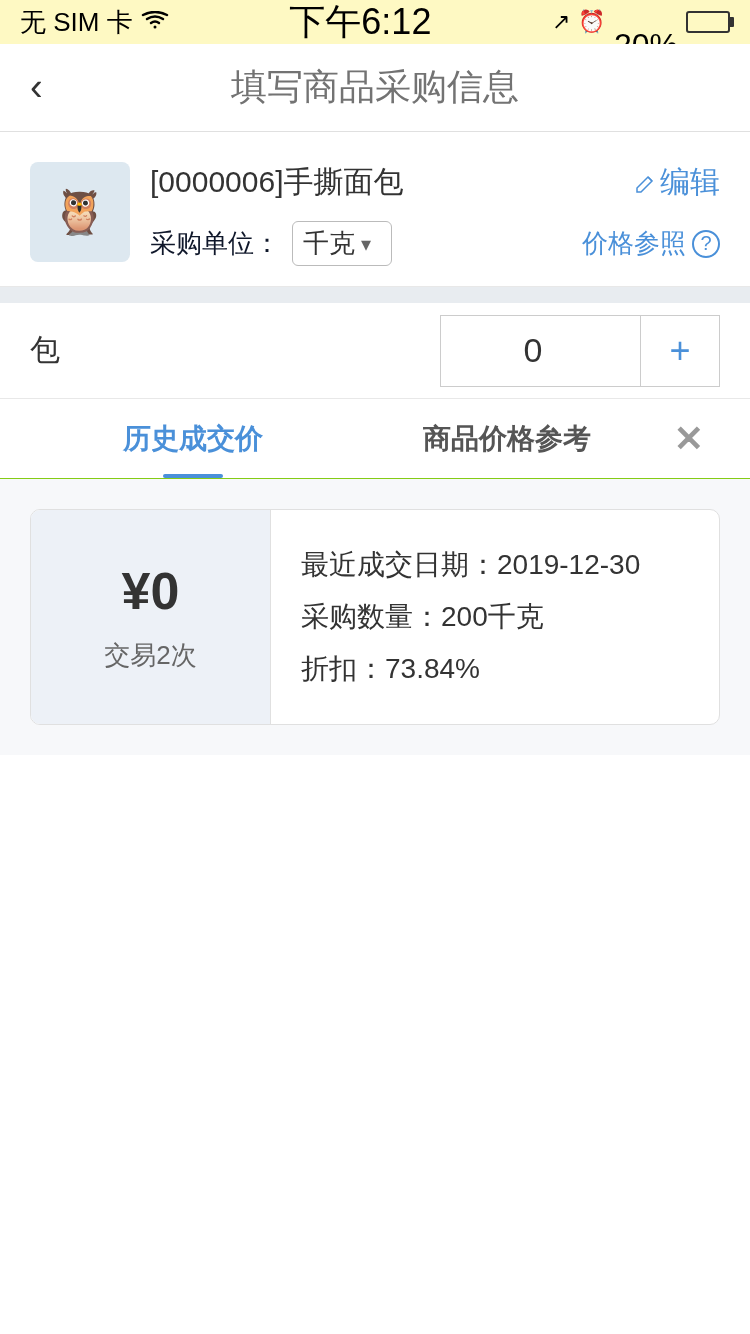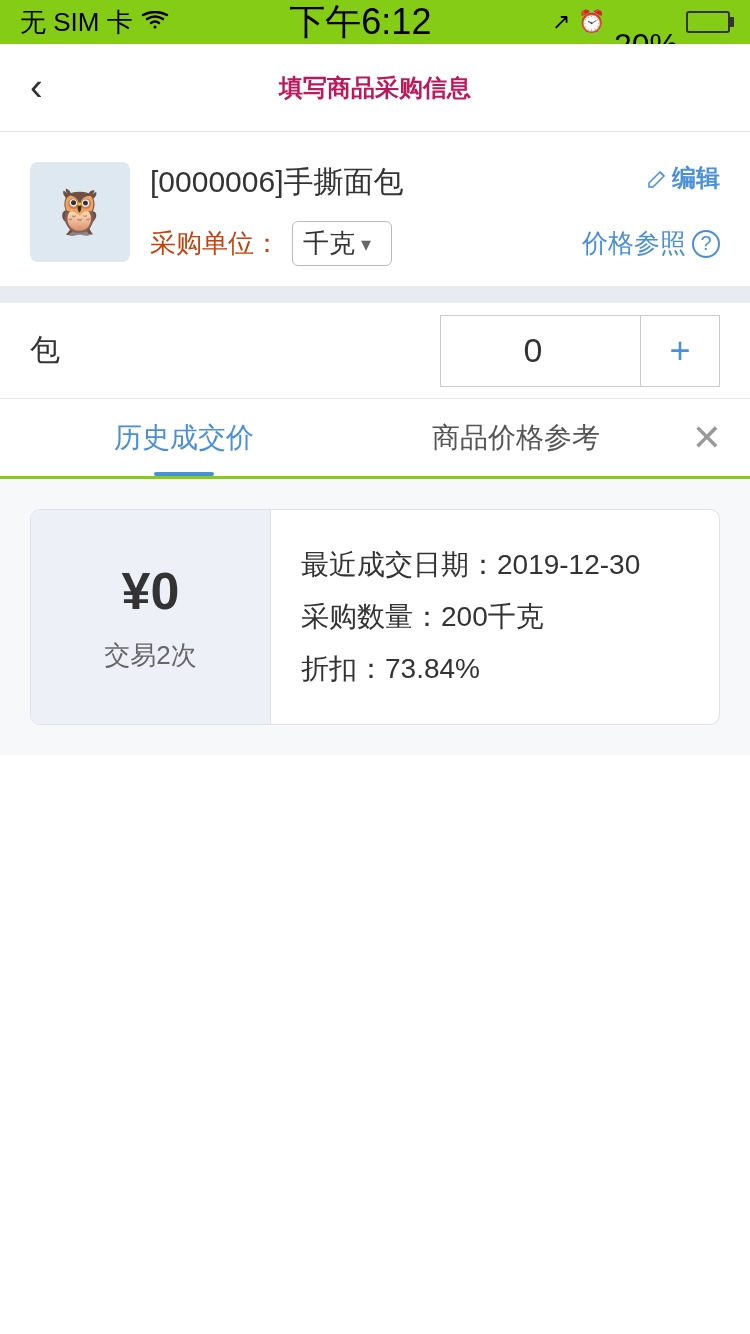--- a/index.html
+++ b/index.html
@@ -10,21 +10,21 @@
       min-height: 1334px;
       font-family: -apple-system, "PingFang SC", "Helvetica Neue", sans-serif;
       background: #ffffff;
       overflow-x: hidden;
     }
 
     
     .status-bar {
       width: 750px;
       height: 44px;
-      background: #84cc16;
+      background: #fef9c3;
       display: flex;
       align-items: center;
       justify-content: space-between;
       padding: 0 20px;
       font-size: 26px;
       color: #000;
     }
     .status-left {
       display: flex;
       align-items: center;
@@ -84,23 +84,23 @@
       padding: 0 30px;
     }
     .nav-back {
       position: absolute;
       left: 30px;
       font-size: 38px;
       color: #333;
       cursor: pointer;
     }
     .nav-title {
-      font-size: 24px;
-      font-weight: 700;
-      color: #be185d;
+      font-size: 36px;
+      font-weight: 400;
+      color: #737373;
     }
 
     
     .product-card {
       width: 750px;
       background: #ffffff;
       padding: 30px 30px 20px 30px;
       display: flex;
       align-items: flex-start;
       border-bottom: 1px solid #e8e8e8;
@@ -128,42 +128,41 @@
       justify-content: space-between;
       align-items: flex-start;
       margin-bottom: 18px;
     }
     .product-name {
       font-size: 30px;
       color: #333;
       font-weight: 500;
     }
     .edit-btn {
-      font-size: 24px;
+      font-size: 30px;
       color: #4a90d9;
       cursor: pointer;
       display: flex;
       align-items: center;
       white-space: nowrap;
-      font-weight: bold;
     }
     .product-meta {
       display: flex;
       align-items: center;
       justify-content: space-between;
     }
     .unit-row {
       display: flex;
       align-items: center;
       font-size: 26px;
       color: #555;
       gap: 12px;
     }
     .unit-label {
-      color: #c2410c;
+      color: #0f172a;
       font-family: Liberation Serif, serif;
     }
     .unit-select {
       border: 1px solid #bbb;
       border-radius: 6px;
       padding: 4px 20px 4px 10px;
       font-size: 26px;
       color: #333;
       background: #fff;
       position: relative;
@@ -250,23 +249,24 @@
 
     
     .tab-panel {
       width: 750px;
       background: #f7f8fa;
     }
     .tab-header {
       display: flex;
       align-items: center;
       background: #ffffff;
-      border-bottom: 3px solid #84cc16;
-      padding: 0 18px;
+      border-bottom: 1px solid #84cc16;
+      padding: 0 36px;
       height: 80px;
+      font-weight: bold;
     }
     .tab-item {
       flex: 1;
       display: flex;
       flex-direction: column;
       align-items: center;
       justify-content: center;
       height: 100%;
       font-size: 28px;
       cursor: pointer;

